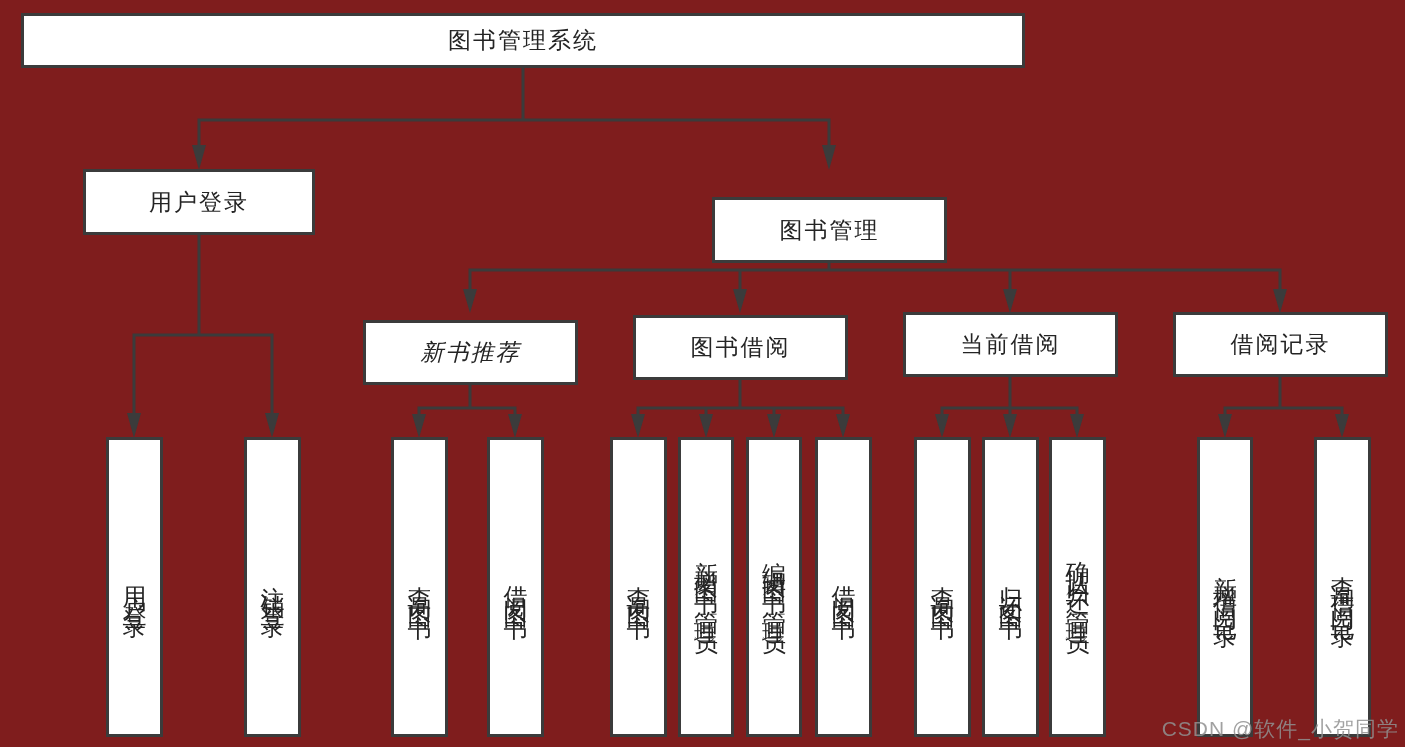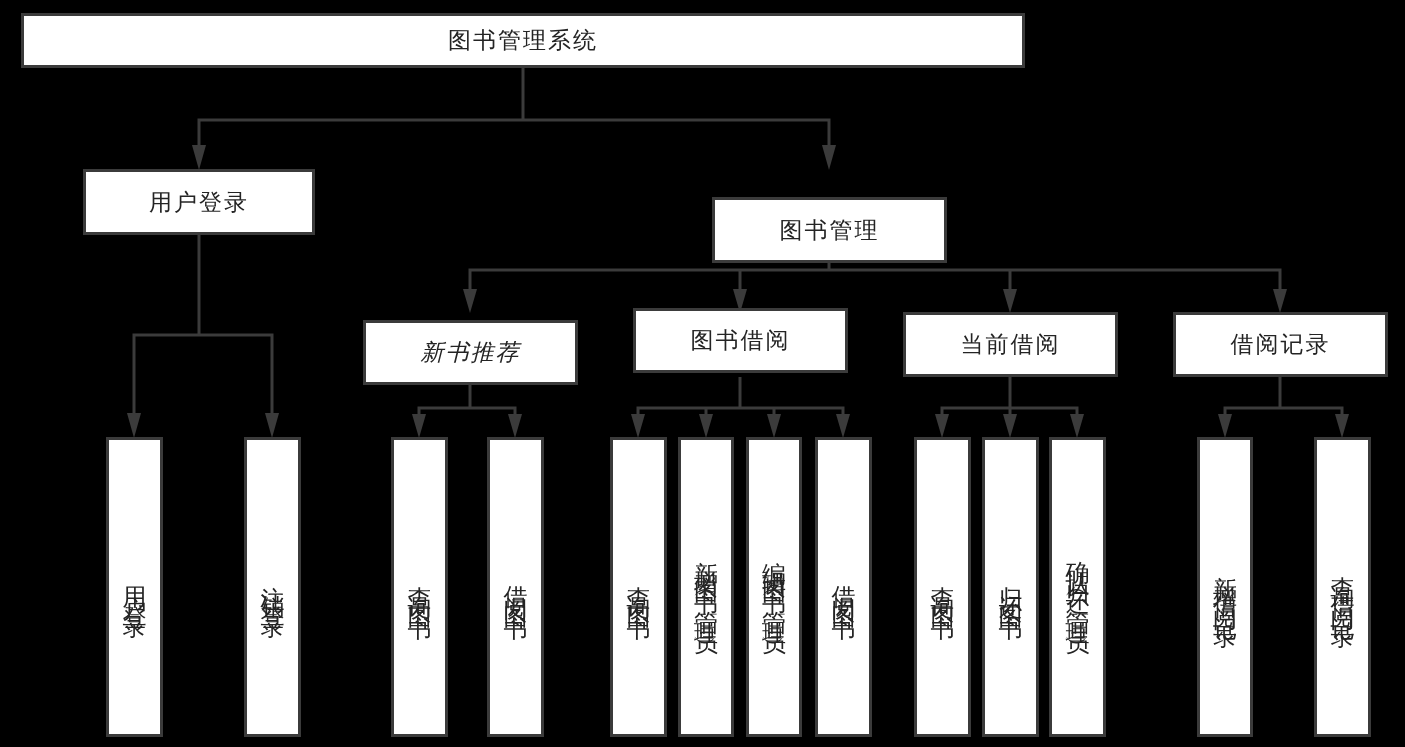--- a/index.html
+++ b/index.html
@@ -5,21 +5,21 @@
   html, body {
     margin: 0;
     padding: 0;
     background: #ffffff;
     font-family: "Liberation Sans", sans-serif;
   }
   .canvas {
     position: relative;
     width: 1405px;
     height: 747px;
-    background: #000000;
+    background: #7f1d1d;
     overflow: hidden;
   }
   .connector-svg {
     position: absolute;
     left: 0;
     top: 0;
     z-index: 1;
   }
   .node {
     position: absolute;
@@ -43,21 +43,21 @@
     font-size: 24px;
     letter-spacing: 10px;
     line-height: 1;
     white-space: nowrap;
   }
   
   .n-root            { left: 21px;   top: 13px;  width: 1004px; height: 55px; }
   .n-user-login      { left: 83px;   top: 169px; width: 232px;  height: 66px; }
   .n-book-mgmt       { left: 712px;  top: 169px; width: 235px;  height: 66px; margin-top: 28px; }
   .n-new-books       { left: 363px;  top: 320px; width: 215px;  height: 65px; font-style: italic; }
-  .n-book-borrow     { left: 633px;  top: 308px; width: 215px;  height: 65px; justify-content: center; }
+  .n-book-borrow     { left: 633px;  top: 315px; width: 215px;  height: 65px; justify-content: center; }
   .n-current-borrow  { left: 903px;  top: 312px; width: 215px;  height: 65px; font-family: Liberation Serif, serif; }
   .n-borrow-records  { left: 1173px; top: 312px; width: 215px;  height: 65px; }
 
   .n-ul-1 { left: 106px;  top: 437px; width: 57px; height: 300px; }
   .n-ul-2 { left: 244px;  top: 437px; width: 57px; height: 300px; }
   .n-nb-1 { left: 391px;  top: 437px; width: 57px; height: 300px; }
   .n-nb-2 { left: 487px;  top: 437px; width: 57px; height: 300px; }
   .n-bb-1 { left: 610px;  top: 437px; width: 57px; height: 300px; }
   .n-bb-2 { left: 678px;  top: 437px; width: 56px; height: 300px; }
   .n-bb-3 { left: 746px;  top: 437px; width: 56px; height: 300px; }
@@ -190,14 +190,15 @@
     <span class="label">确认归还（管理员）</span>
   </div>
 
   <div class="node v n-br-1">
     <span class="label">新增借阅记录</span>
   </div>
   <div class="node v n-br-2">
     <span class="label">查询借阅记录</span>
   </div>
 
+  <div class="watermark">CSDN @软件_小贺同学</div>
 
 </div>
 
 </body></html>

